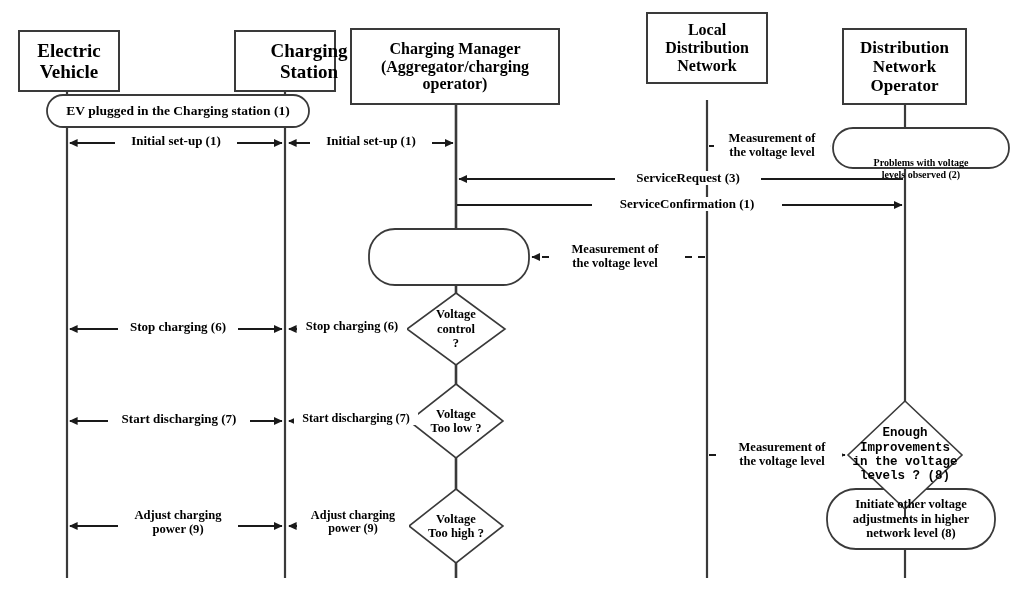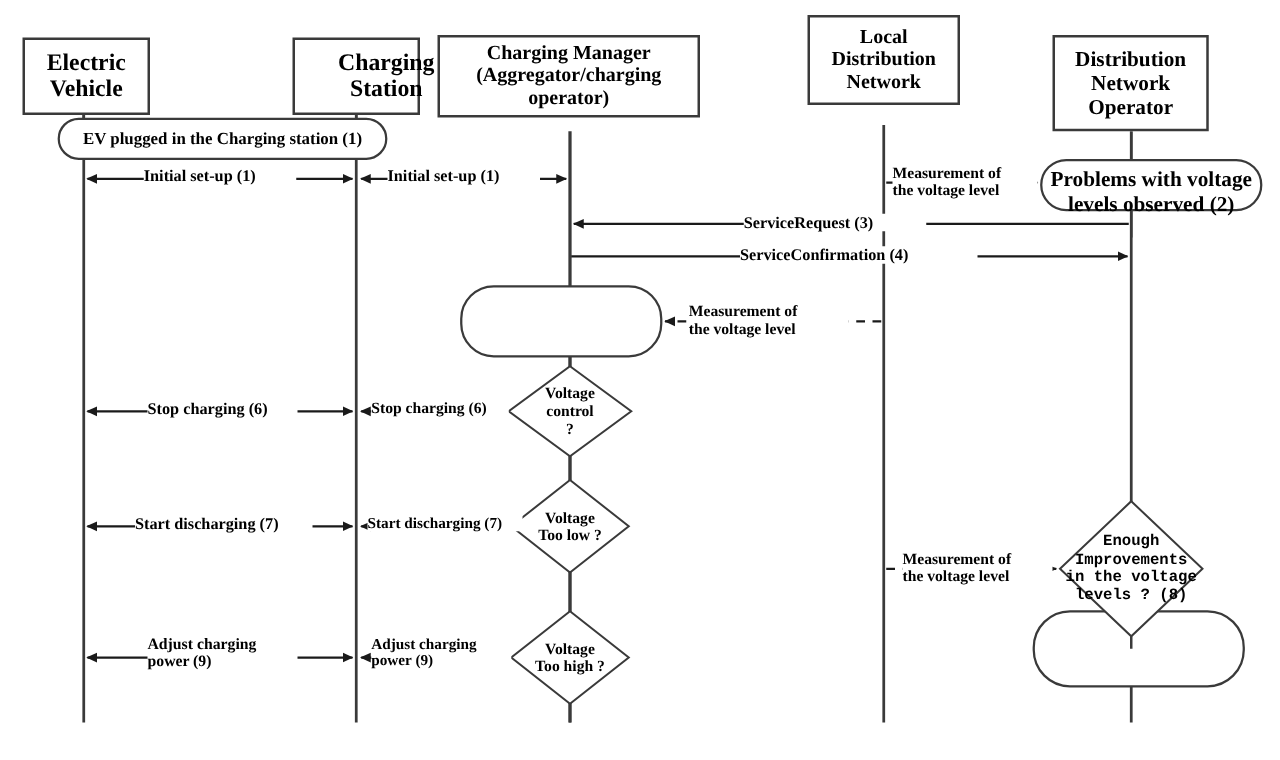--- a/index.html
+++ b/index.html
@@ -43,20 +43,21 @@
     justify-content: center;
     text-align: center;
     font-weight: bold;
     color: #000000;
     line-height: 1.15;
     pointer-events: none;
   }
   .edge-label {
     position: absolute;
     box-sizing: border-box;
+    text-align: center;
     font-weight: bold;
     color: #000000;
     line-height: 1.1;
     background: #ffffff;
     white-space: nowrap;
   }
   .edge-label.wrap { white-space: normal; }
 </style>
 </head>
 <body>
@@ -153,21 +154,21 @@
     </div>
   </div>
 
   <div class="actor-box" style="left:234px; top:30px; width:102px; height:62px; font-size:19px;padding-left:48px;">
     <div>
       <span>Charging</span><br>
       <span>Station</span>
     </div>
   </div>
 
-  <div class="actor-box" style="left:350px; top:28px; width:210px; height:66px; font-size:16px;">
+  <div class="actor-box" style="left:350px; top:28px; width:210px; height:77px; font-size:16px;">
     <div>
       <span>Charging Manager</span><br>
       <span>(Aggregator/charging</span><br>
       <span>operator)</span>
     </div>
   </div>
 
   <div class="actor-box" style="left:646px; top:12px; width:122px; height:72px; font-size:16px;">
     <div>
       <span>Local</span><br>
@@ -181,28 +182,35 @@
       <span>Distribution</span><br>
       <span>Network</span><br>
       <span>Operator</span>
     </div>
   </div>
 
   <div class="node-text" style="left:47px; top:95px; width:262px; height:32px; font-size:13.5px;">
     <span>EV plugged in the Charging station (1)</span>
   </div>
 
-  <div class="node-text" style="left:833px; top:128px; width:176px; height:52px; font-size:17px;">
+  <div class="node-text" style="left:833px; top:128px; width:176px; height:52px; font-size:10px;align-items:flex-end;">
     <div>
       <span>Problems with voltage</span><br>
       <span>levels observed (2)</span>
     </div>
   </div>
 
 
+  <div class="node-text" style="left:827px; top:489px; width:168px; height:60px; font-size:12.5px;">
+    <div>
+      <span>Initiate other voltage</span><br>
+      <span>adjustments in higher</span><br>
+      <span>network level (8)</span>
+    </div>
+  </div>
 
   <div class="node-text" style="left:404px; top:296px; width:104px; height:66px; font-size:12.5px;">
     <div>
       <span>Voltage</span><br>
       <span>control</span><br>
       <span>?</span>
     </div>
   </div>
 
   <div class="node-text" style="left:404px; top:398px; width:104px; height:46px; font-size:12.5px;">
@@ -230,23 +238,23 @@
 
   <div class="edge-label" style="left:115px; top:134px; width:122px; font-size:13px;">Initial set-up (1)</div>
 
   <div class="edge-label" style="left:310px; top:134px; width:122px; font-size:13px;">Initial set-up (1)</div>
 
   <div class="edge-label wrap" style="left:714px; top:132px; width:116px; font-size:12.5px;">
     <span>Measurement of</span><br>
     <span>the voltage level</span>
   </div>
 
-  <div class="edge-label" style="left:595px; top:171px; width:146px; font-size:13px;">ServiceRequest (3)</div>
-
-  <div class="edge-label" style="left:592px; top:197px; width:190px; font-size:13px;">ServiceConfirmation (4)</div>
+  <div class="edge-label" style="left:615px; top:171px; width:146px; font-size:13px;">ServiceRequest (3)</div>
+
+  <div class="edge-label" style="left:592px; top:197px; width:190px; font-size:13px;">ServiceConfirmation (1)</div>
 
   <div class="edge-label wrap" style="left:551px; top:243px; width:128px; font-size:12.5px;">
     <span>Measurement of</span><br>
     <span>the voltage level</span>
   </div>
 
   <div class="edge-label" style="left:118px; top:320px; width:120px; font-size:13px;">Stop charging (6)</div>
 
   <div class="edge-label" style="left:297px; top:320px; width:110px; font-size:12.5px;">Stop charging (6)</div>
 

